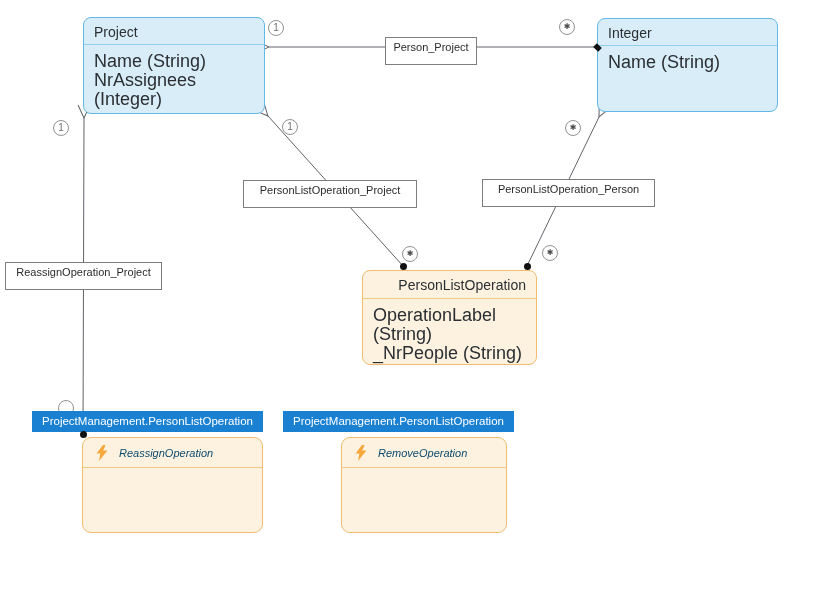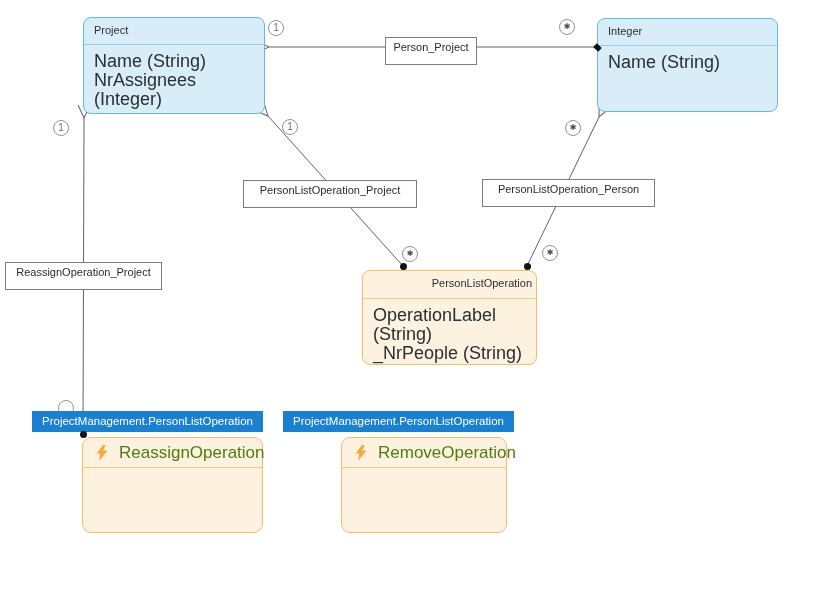--- a/index.html
+++ b/index.html
@@ -10,41 +10,41 @@
   
   #wires{position:absolute;left:0;top:0;z-index:1;}
   
   .entity{
     position:absolute;box-sizing:border-box;z-index:2;
     border:1.5px solid #62b9e4;background:#d9edf9;border-radius:8px;
     color:#2b2f33;
   }
   .entity.orange{border-color:#f0bc70;background:#fdf2e0;}
   .entity-header{
-    box-sizing:border-box;height:27px;padding:6px 4px 0 10px;
-    border-bottom:1.5px solid #93cdec;font-size:11px;
+    box-sizing:border-box;height:27px;padding:6px 10px 0 10px;
+    border-bottom:1.5px solid #93cdec;font-size:14px;
   }
   .entity.orange .entity-header{border-bottom-color:#f3c87f;height:28px;text-align:right;}
   .entity-body{padding:7px 10px;font-size:18px;line-height:19px;}
   
   .op-banner{
     position:absolute;box-sizing:border-box;z-index:2;height:21px;
     background:#1980d2;color:#ffffff;font-size:11.5px;line-height:21px;
     text-align:center;white-space:nowrap;overflow:hidden;
   }
   .op-box{
     position:absolute;box-sizing:border-box;z-index:2;
     border:1.5px solid #f0bc70;background:#fdf2e0;border-radius:9px;
   }
   .op-title-row{
     box-sizing:border-box;height:30px;display:flex;align-items:center;
     padding:0 10px 0 13px;border-bottom:1.5px solid #f3c87f;
   }
   .bolt{width:12px;height:16px;margin-right:11px;flex:0 0 auto;display:inline-block;}
-  .op-title{font-size:17px;color:#4d7c0f;}
+  .op-title{font-size:11px;color:#0c4a6e;font-style:italic;}
   
   .rel-label{
     position:absolute;box-sizing:border-box;z-index:3;height:28px;
     background:#ffffff;border:1px solid #7d7d7d;color:#2b2b2b;
     font-size:11px;line-height:18px;text-align:center;white-space:nowrap;
   }
   
   .badge{
     position:absolute;box-sizing:border-box;z-index:3;width:16px;height:16px;
     border:1.5px solid #929292;border-radius:50%;background:#ffffff;

